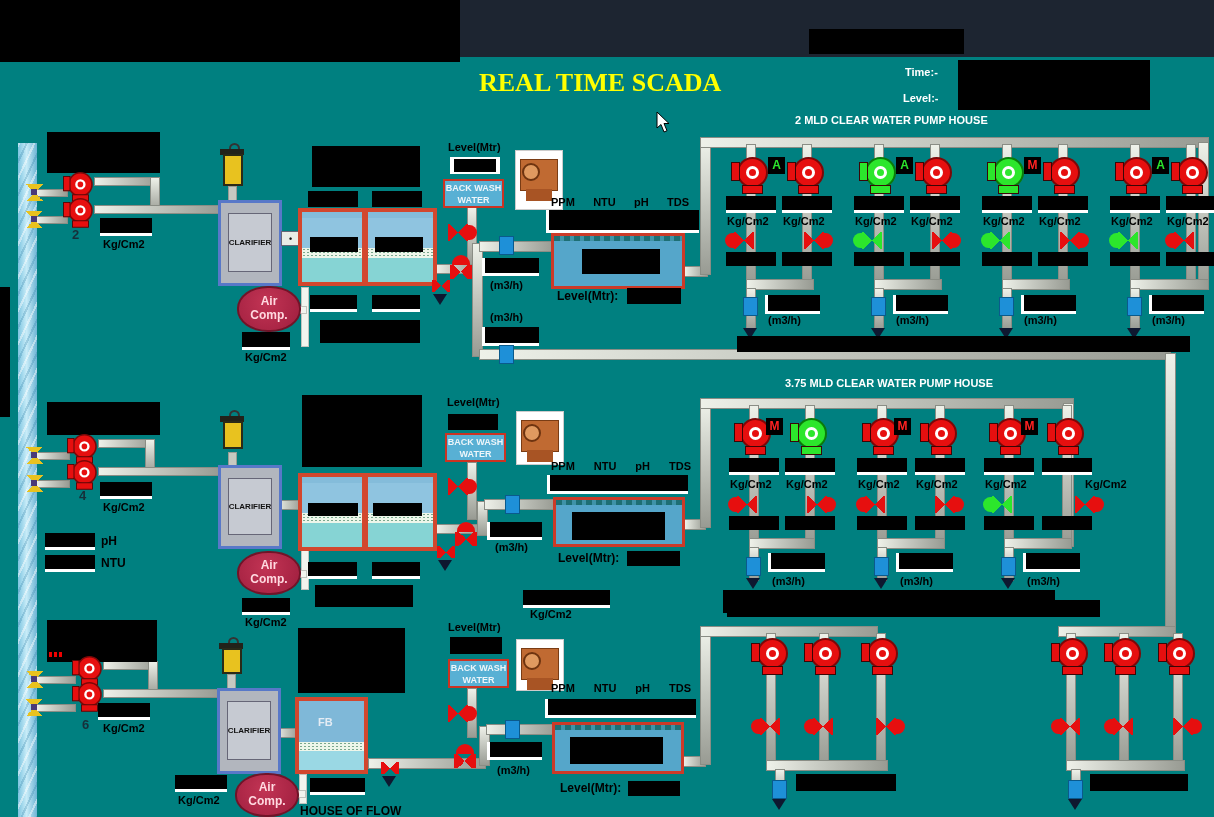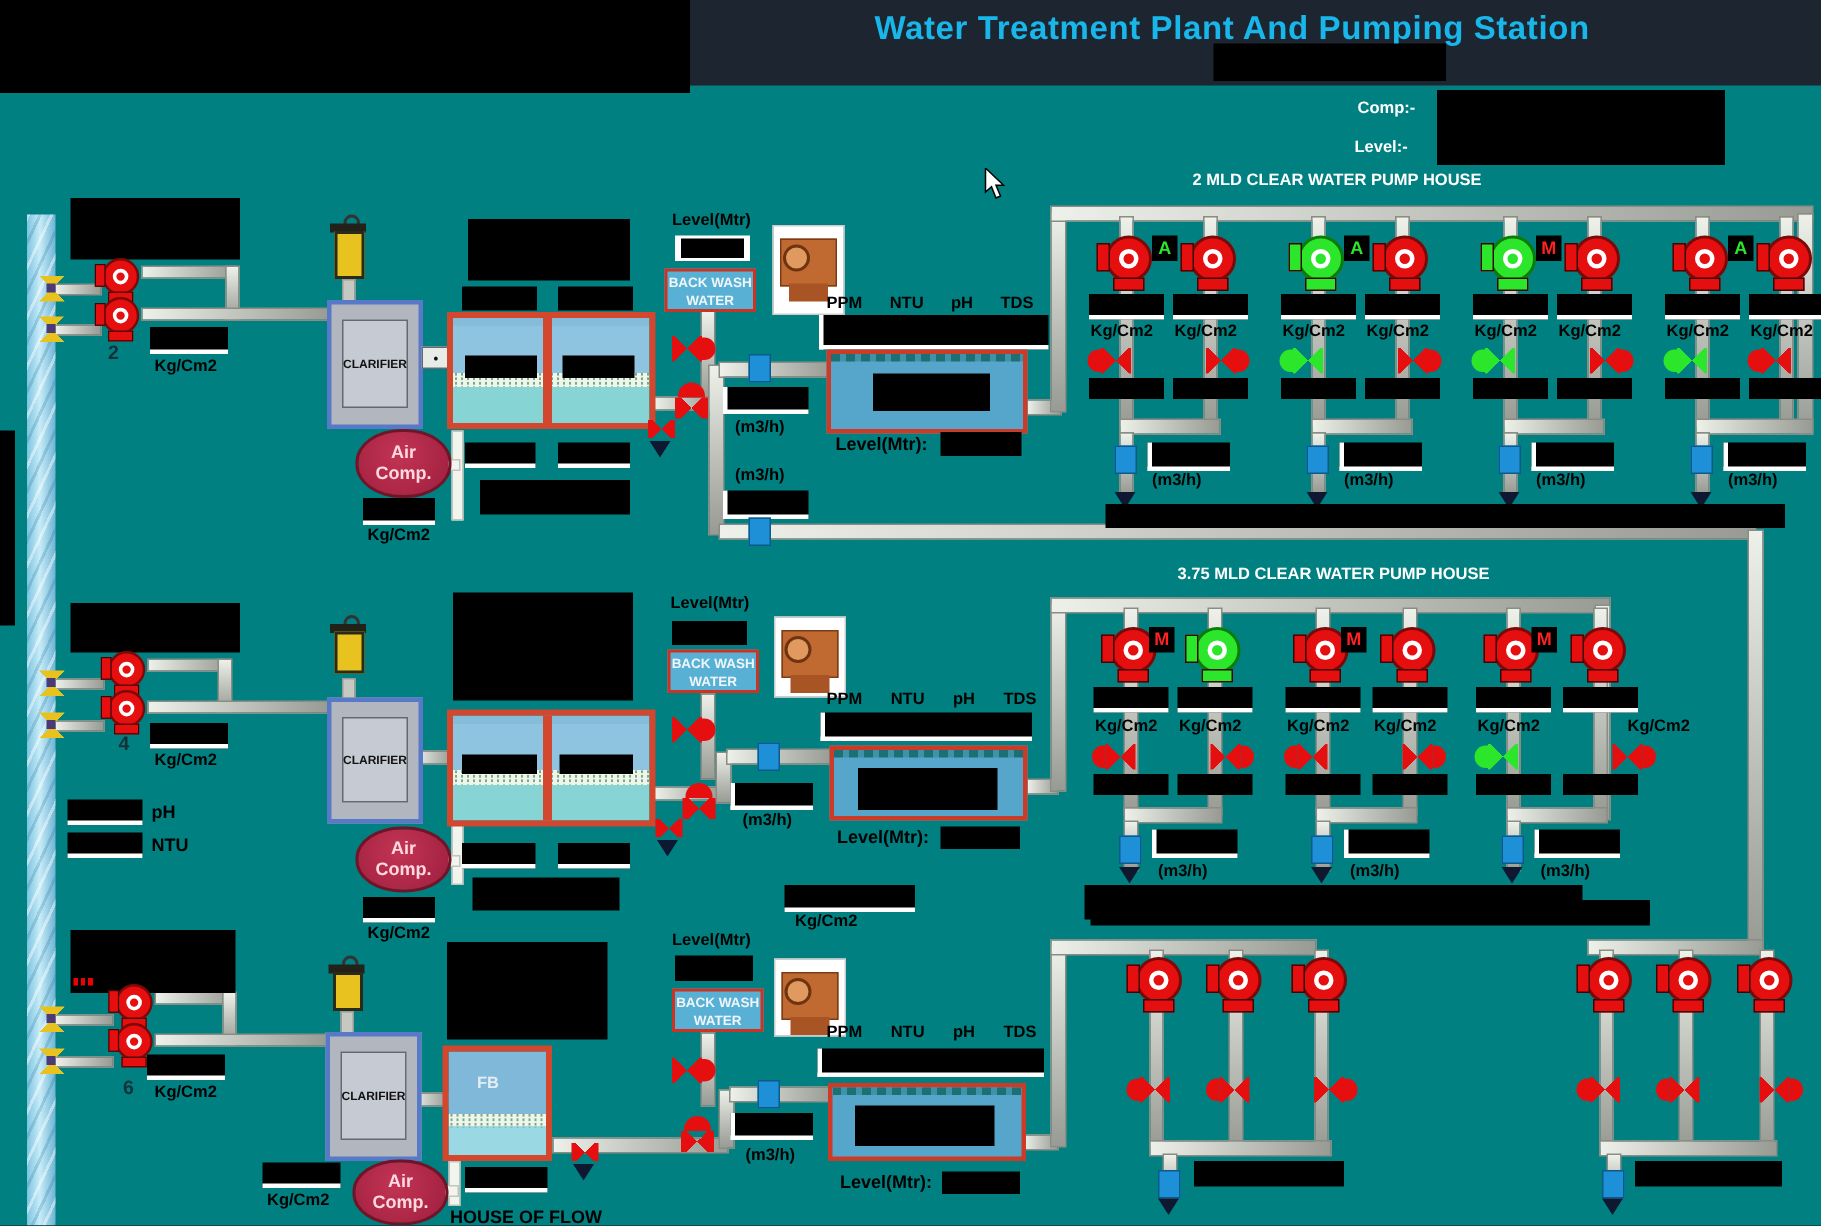--- a/index.html
+++ b/index.html
@@ -92,24 +92,24 @@
   .inletbox{position:absolute;width:17px;height:13px;background:#e8ece6;border:1px solid #667;
       display:flex;align-items:center;justify-content:center;font:bold 9px "Liberation Sans",sans-serif;color:#111}
   #cursor{position:absolute;left:656px;top:112px;width:15px;height:21px}
 </style>
 </head>
 <body>
 
 <div id="canvas">
 
   <div id="topbar"></div>
-  <div id="apptitle">Water Treatment Plant And Pumping Station</div>
   <div class="blk" style="left:0;top:0;width:460px;height:62px"></div>
   <div class="blk" style="left:809px;top:29px;width:155px;height:25px"></div>
-  <div class="wlbl" style="left:905px;top:66px">Comp:-</div>
+  <div id="scada">REAL TIME SCADA</div>
+  <div class="wlbl" style="left:905px;top:66px">Time:-</div>
   <div class="wlbl" style="left:903px;top:92px">Level:-</div>
   <div class="blk" style="left:958px;top:60px;width:192px;height:50px"></div>
   <svg id="cursor" viewBox="0 0 15 21">
     <polygon points="1,0 1,16 5,12.5 8,20 11,18.7 8,11.5 13,11.5" fill="#fff" stroke="#000" stroke-width="1"></polygon>
   </svg>
 
   <div id="chan"></div>
   <div class="blk" style="left:0;top:287px;width:10px;height:130px"></div>
 
   <div class="pipev" style="left:36px;top:189px;width:30px;height:6px"></div>

